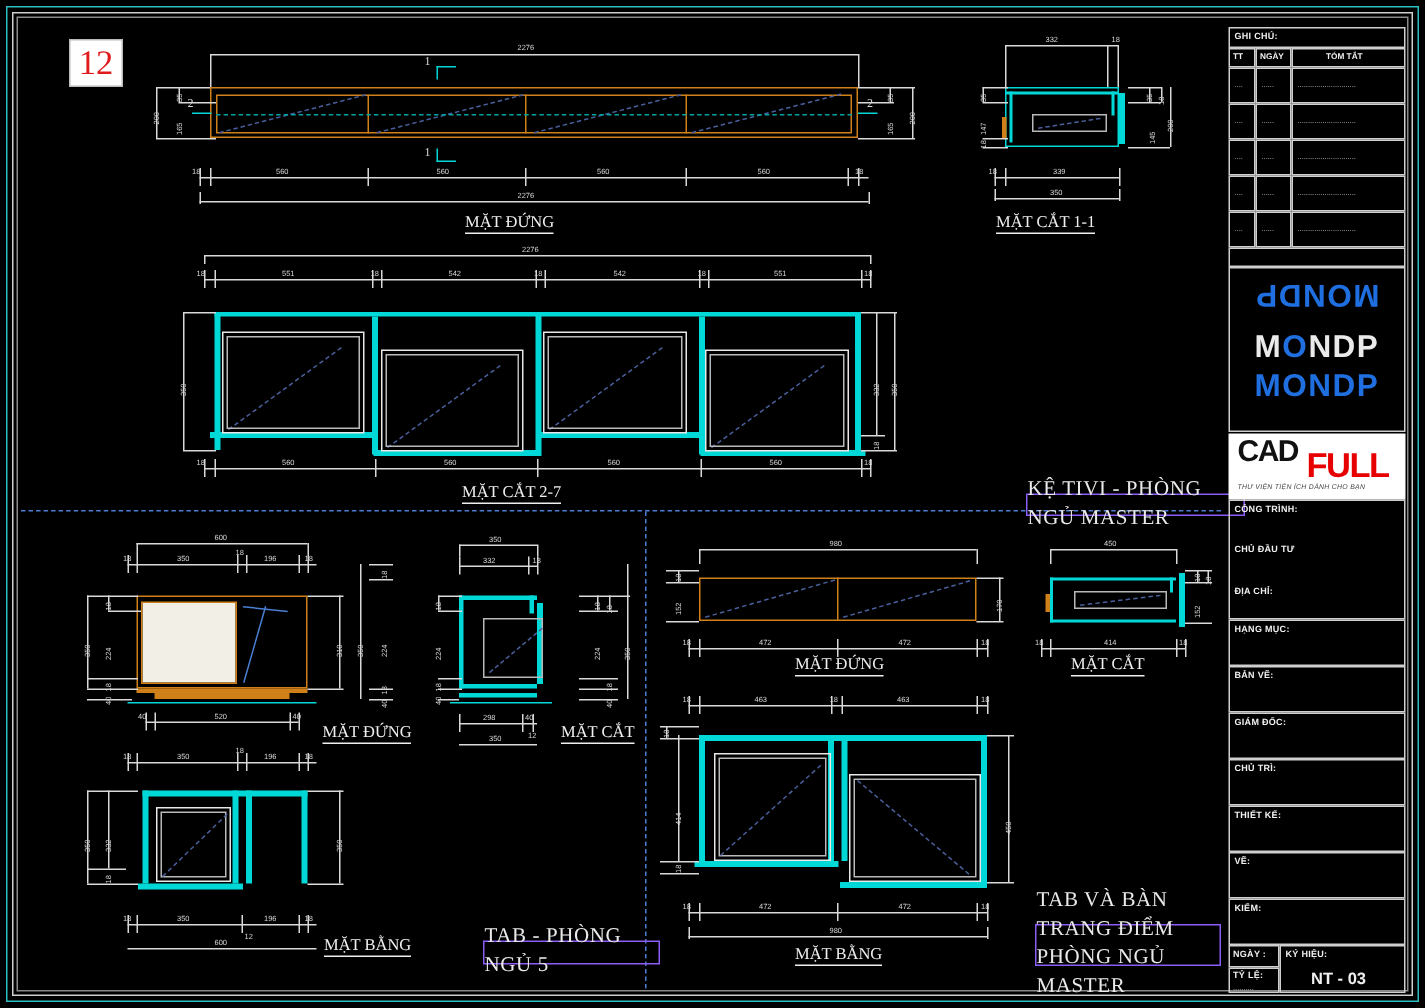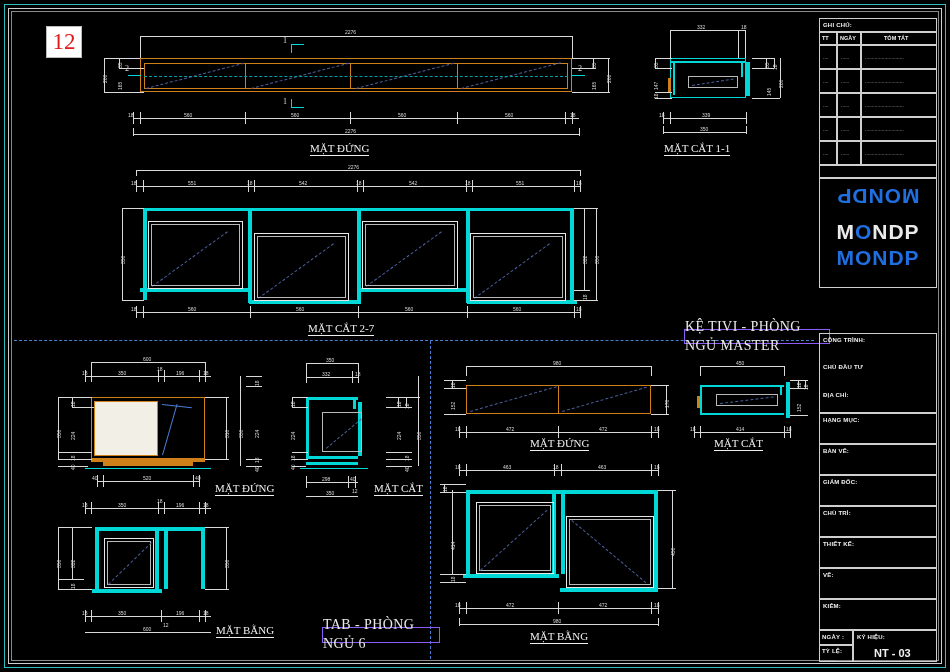--- a/index.html
+++ b/index.html
@@ -484,21 +484,21 @@
     <div class="dimtxt" style="left:118px;top:610px;">350</div>
     <div class="dimtxt" style="left:176px;top:610px;">196</div>
     <div class="dimtxt" style="left:203px;top:610px;">18</div>
     <div class="dimtxt" style="left:163px;top:622px;">12</div>
     <div class="wline" style="left:85px;top:632px;width:126px;height:1px;"></div>
     <div class="dimtxt" style="left:143px;top:626px;">600</div>
 
     <div class="vtitle" style="left:216px;top:624px;">MẶT BẰNG</div>
   </div>
 
-  <div class="capbox" style="left:322px;top:627px;width:118px;height:16px;">TAB - PHÒNG NGỦ 6</div>
+  <div class="capbox" style="left:322px;top:627px;width:118px;height:16px;">TAB - PHÒNG NGỦ 5</div>
 
   <div>
     <div class="wline" style="left:466px;top:366px;width:185px;height:1px;"></div>
     <div class="wlineV" style="left:466px;top:366px;height:10px;"></div>
     <div class="wlineV" style="left:651px;top:366px;height:10px;"></div>
     <div class="dimtxt" style="left:553px;top:360px;">980</div>
 
     <div class="orange" style="left:466px;top:385px;width:185px;height:29px;"></div>
     <div class="orangef" style="left:558px;top:385px;width:1px;height:29px;"></div>
     <div class="dashblue" style="left:470px;top:411px;width:90px;transform:rotate(-16deg);transform-origin:0 0;"></div>
@@ -620,20 +620,24 @@
     <div class="dimtxt" style="left:599px;top:602px;">472</div>
     <div class="dimtxt" style="left:654px;top:602px;">18</div>
     <div class="wline" style="left:459px;top:624px;width:199px;height:1px;"></div>
     <div class="wlineV" style="left:459px;top:618px;height:8px;"></div>
     <div class="wlineV" style="left:658px;top:618px;height:8px;"></div>
     <div class="dimtxt" style="left:553px;top:618px;">980</div>
 
     <div class="vtitle" style="left:530px;top:630px;">MẶT BẰNG</div>
   </div>
 
+  <div class="capbox" style="left:690px;top:616px;width:124px;height:28px;">
+    <span>TAB VÀ BÀN TRANG ĐIỂM</span>
+    <span>PHÒNG NGỦ MASTER</span>
+  </div>
 
   <div id="titleblock">
 
     <div class="tb" style="left:1px;top:6px;width:118px;height:14px;"></div>
     <div class="tbl" style="left:5px;top:10px;">GHI CHÚ:</div>
 
     <div class="tb" style="left:1px;top:20px;width:18px;height:13px;"></div>
     <div class="tb" style="left:19px;top:20px;width:24px;height:13px;"></div>
     <div class="tb" style="left:43px;top:20px;width:76px;height:13px;"></div>
     <div class="tbc" style="left:4px;top:23px;">TT</div>
@@ -717,14 +721,19 @@
   </div>
 
   <div class="logo">
     <div class="logoTop">MONDP</div>
     <div class="logoMain">
       <span class="m">M</span><span class="o">O</span><span class="ndp">NDP</span>
     </div>
     <div class="logoBot">MONDP</div>
   </div>
 
+  <div class="cadfull">
+    <div class="cad">CAD</div>
+    <div class="full">FULL</div>
+    <div class="tag">THƯ VIỆN TIỆN ÍCH DÀNH CHO BẠN</div>
+  </div>
 
 </div>
 
 </body></html>

